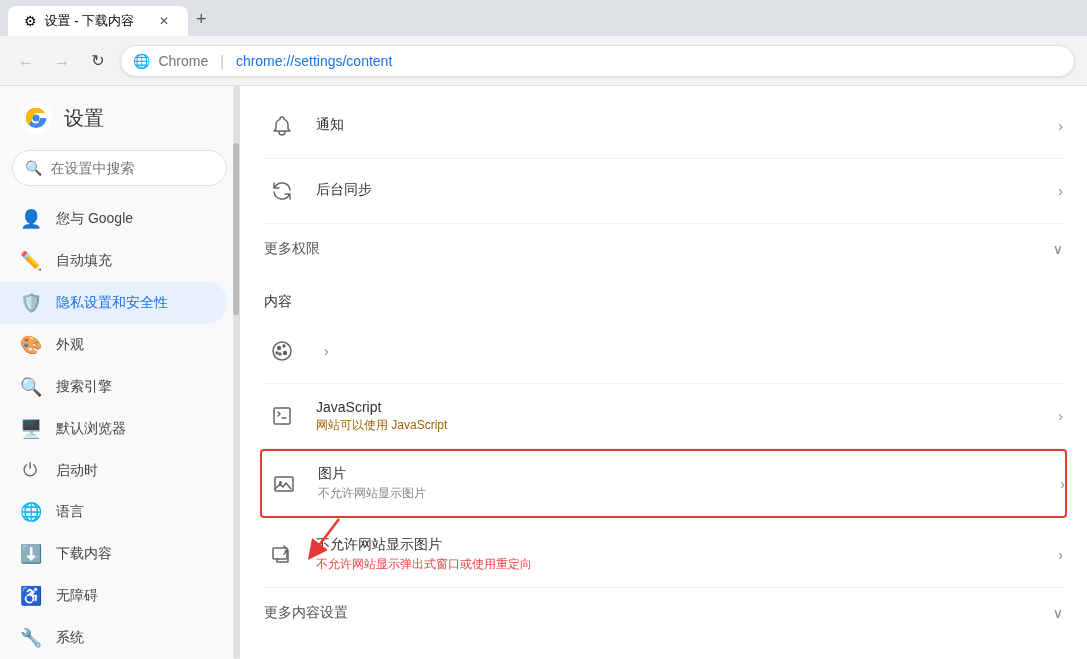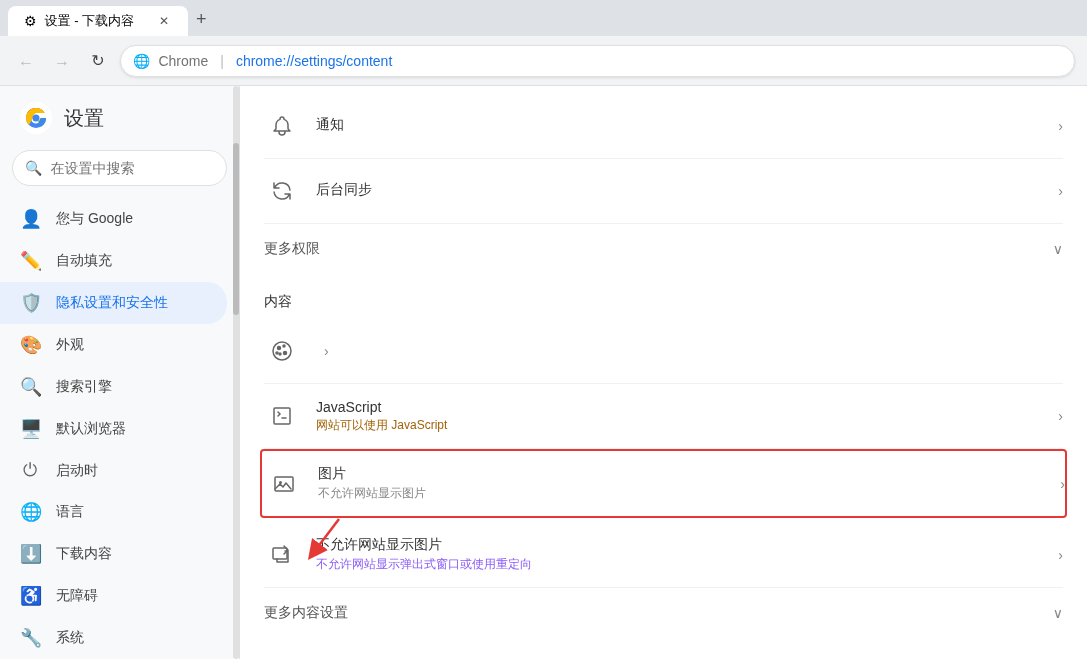--- a/index.html
+++ b/index.html
@@ -217,21 +217,21 @@
     .item-title {
       font-size: 14px;
       color: #333;
       margin-bottom: 2px;
     }
     .item-subtitle {
       font-size: 12px;
       color: #888;
     }
     .item-subtitle.blue { color: #a16207; }
-    .item-subtitle.red-text { color: #8b5cf6; }
+    .item-subtitle.red-text { color: #ef4444; }
     .item-arrow {
       color: #888;
       font-size: 14px;
       margin-left: 8px;
     }
 
     .section-header {
       padding: 16px 0 8px;
       font-size: 14px;
       font-weight: 500;

